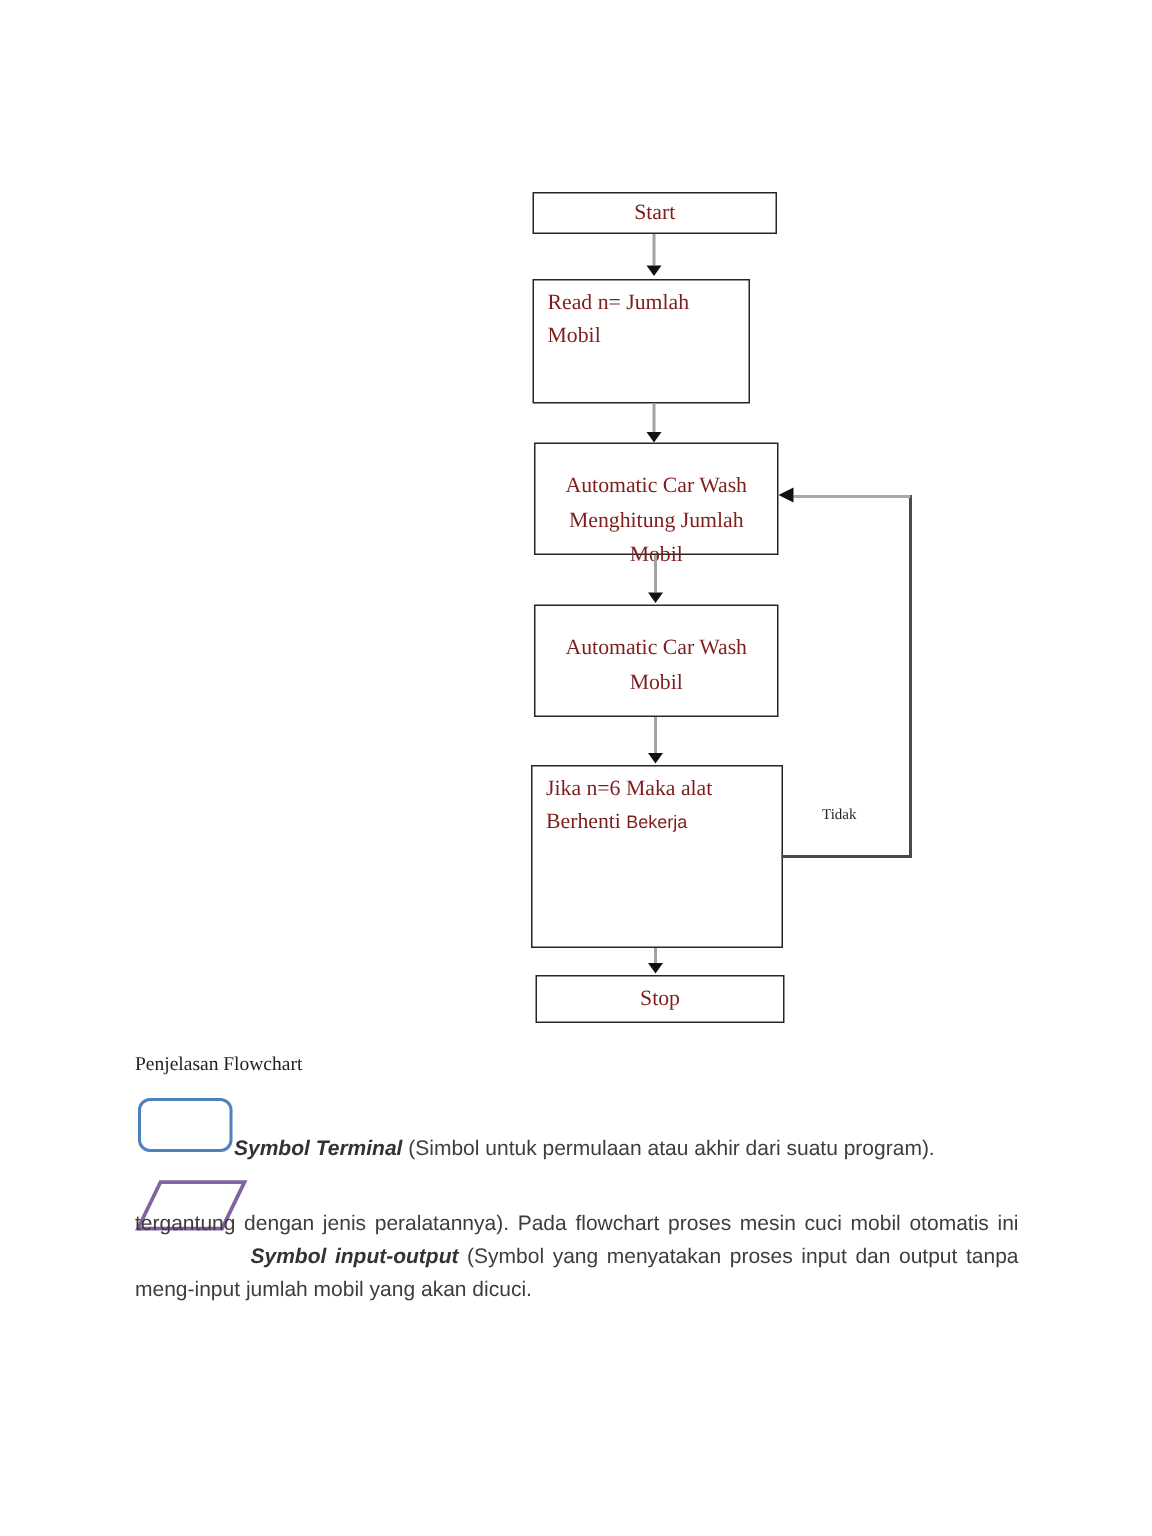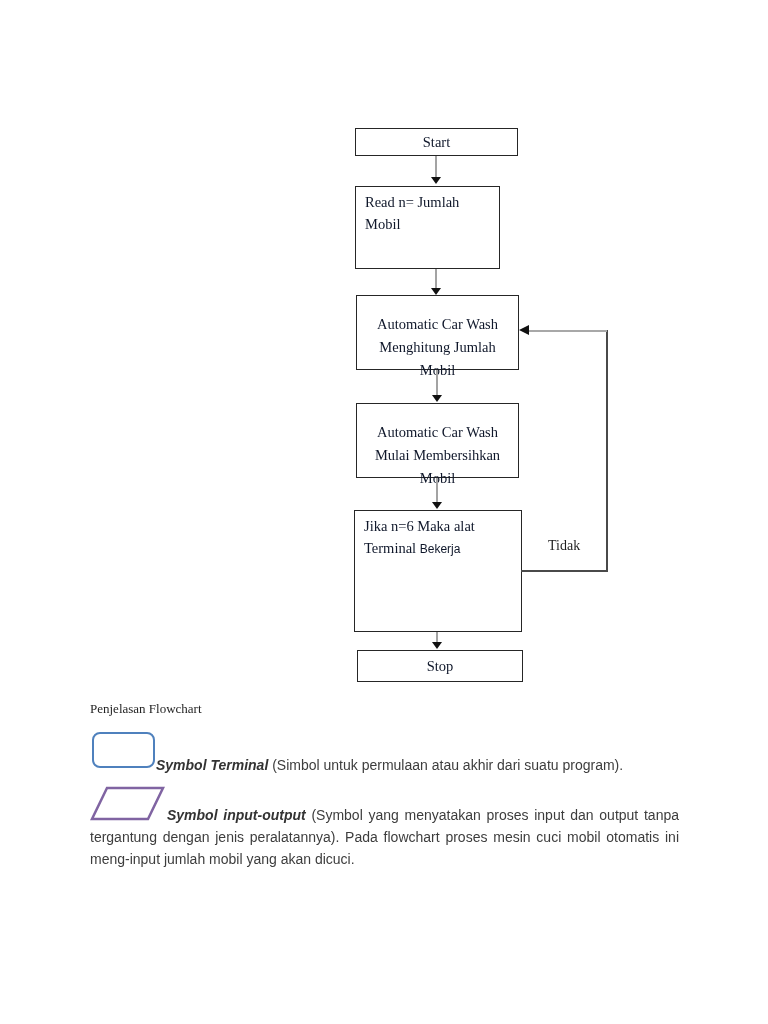--- a/index.html
+++ b/index.html
@@ -12,21 +12,21 @@
     color: #1f1f1f;
   }
 
   
   .node {
     position: absolute;
     box-sizing: border-box;
     border: 1.5px solid #262626;
     background: #ffffff;
     font-size: 14.5px;
-    color: #0f172a;
+    color: #7f1d1d;
   }
   .node--center { display: flex; align-items: center; justify-content: center; }
   .node--stack { text-align: center; padding-top: 17px; line-height: 23px; }
   .node--topleft { padding: 4px 9px; line-height: 22px; }
 
   #node-start    { left: 355px; top: 128px; width: 163px; height: 28px; }
   #node-read     { left: 355px; top: 186px; width: 145px; height: 83px; }
   #node-count    { left: 356px; top: 295px; width: 163px; height: 75px; }
   #node-wash     { left: 356px; top: 403px; width: 163px; height: 75px; }
   #node-decision { left: 354px; top: 510px; width: 168px; height: 122px; }
@@ -55,21 +55,21 @@
 
   
   #loop-bottom { position: absolute; left: 521px; top: 570px; width: 87px; height: 2px; background: #4a4a4a; }
   #loop-vert   { position: absolute; left: 606px; top: 330px; width: 2px; height: 242px; background: #4a4a4a; }
   #loop-top    { position: absolute; left: 529px; top: 330px; width: 78px; height: 1.5px; background: #a8a8a8; }
   #loop-head {
     position: absolute; left: 519px; top: 325px; width: 0; height: 0;
     border-top: 5.5px solid transparent; border-bottom: 5.5px solid transparent;
     border-right: 10px solid #111111;
   }
-  #label-tidak { position: absolute; left: 548px; top: 538px; font-size: 14px; color: #1f1f1f; }
+  #label-tidak { position: absolute; left: 548px; top: 538px; font-size: 10px; color: #1f1f1f; }
 
   
   #explanation-heading {
     position: absolute; left: 90px; top: 700px;
     font-size: 13px; line-height: 18px; color: #1f1f1f;
   }
 
   #terminal-shape {
     position: absolute; left: 92px; top: 732px;
     width: 63px; height: 36px; box-sizing: border-box;
@@ -113,30 +113,29 @@
       <div>Automatic Car Wash</div>
       <div>Menghitung Jumlah</div>
       <div>Mobil</div>
     </div>
 
     <div class="vline" id="conn-3"></div>
     <div class="arrow-down" id="head-3"></div>
 
     <div class="node node--stack" id="node-wash">
       <div>Automatic Car Wash</div>
-      <div>Mulai Membersihkan</div>
       <div>Mobil</div>
     </div>
 
     <div class="vline" id="conn-4"></div>
     <div class="arrow-down" id="head-4"></div>
 
     <div class="node node--topleft" id="node-decision">
       <div>Jika n=6 Maka alat</div>
-      <div><span>Terminal </span><span class="decision-line2-sans">Bekerja</span></div>
+      <div><span>Berhenti </span><span class="decision-line2-sans">Bekerja</span></div>
     </div>
 
     <div class="vline" id="conn-5"></div>
     <div class="arrow-down" id="head-5"></div>
 
     <div class="node node--center" id="node-stop">
       <span>Stop</span>
     </div>
 
     <div id="loop-bottom"></div>
@@ -152,21 +151,21 @@
   <div id="terminal-text" class="sans-text">
     <span class="sym-name">Symbol Terminal</span>
     <span>(Simbol untuk permulaan atau akhir dari suatu program).</span>
   </div>
 
   <svg id="io-shape" width="76" height="36">
     <polygon points="17,2 73,2 58,33 2,33" fill="none" stroke-width="2.5" stroke="#8064a2"></polygon>
   </svg>
 
   <div id="io-paragraph" class="sans-text">
+    <div class="jline">tergantung dengan jenis peralatannya). Pada flowchart proses mesin cuci mobil otomatis ini</div>
     <div class="jline">
       <span class="io-indent"></span><span class="sym-name">Symbol input-output</span>
       <span>(Symbol yang menyatakan proses input dan output tanpa</span>
     </div>
-    <div class="jline">tergantung dengan jenis peralatannya). Pada flowchart proses mesin cuci mobil otomatis ini</div>
     <div>meng-input jumlah mobil yang akan dicuci.</div>
   </div>
 
 </div>
 
 </body></html>

